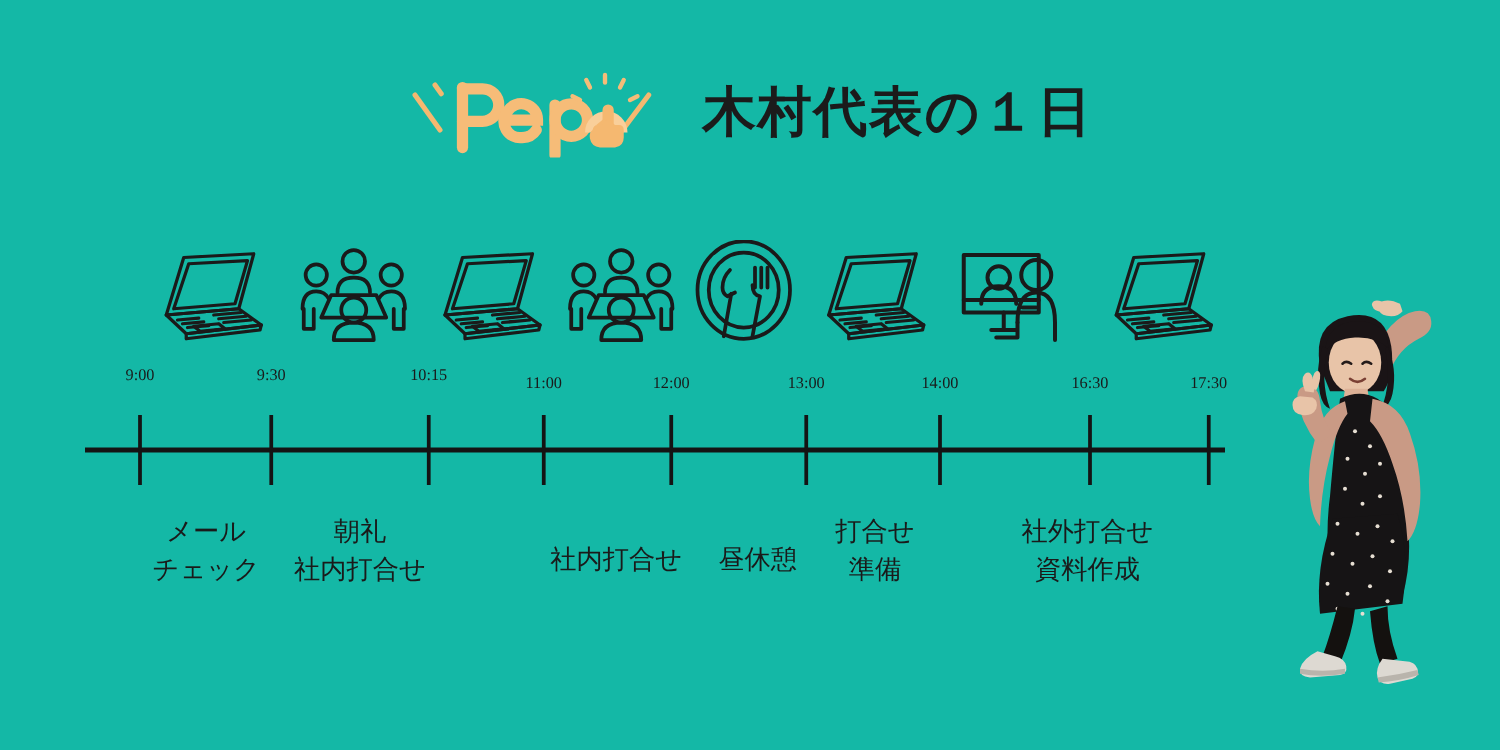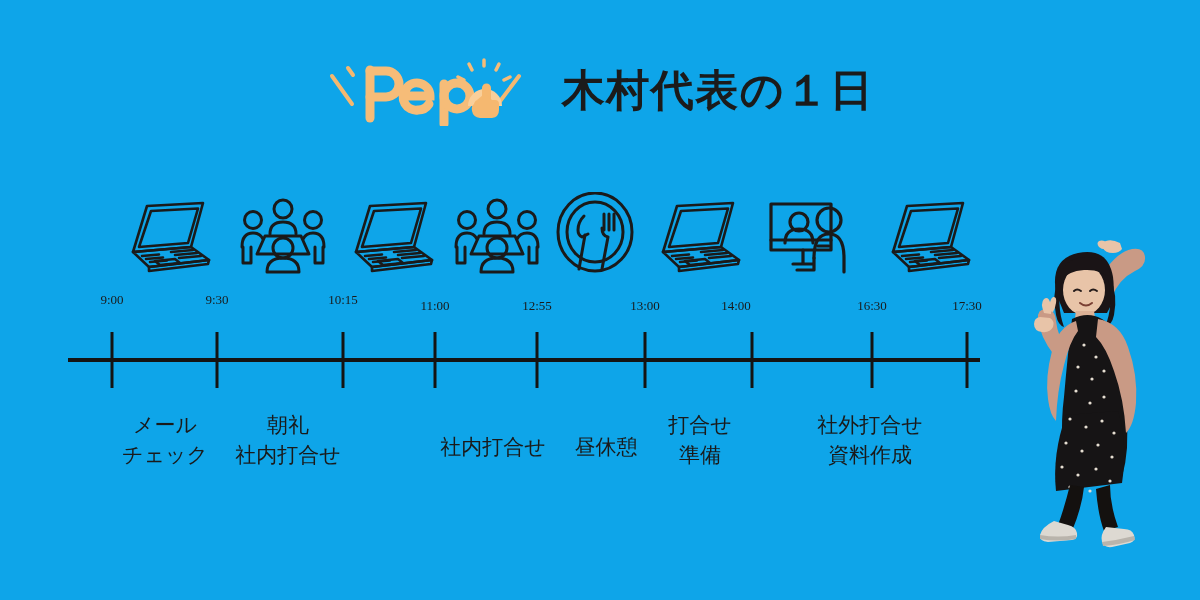--- a/index.html
+++ b/index.html
@@ -13,21 +13,21 @@
     overflow: hidden;
     background: #fcedc4;
     font-family: "Liberation Sans", "DejaVu Sans", sans-serif;
     color: #1a1a1a;
     position: relative;
   }
   #infographic {
     position: relative;
     width: 1200px;
     height: 600px;
-    background: #0ea5e9;
+    background: #14b8a6;
   }
 
   
   .header {
     position: absolute;
     left: 0;
     top: 48px;
     width: 1200px;
     height: 84px;
     display: flex;
@@ -288,23 +288,23 @@
           <path d="M36 63 L56 61 L61 65 L41 67 Z"></path>
         </svg>
       </div>
     </div>
 
     <div class="time-row">
       <div class="tl-time" style="left:112px">9:00</div>
       <div class="tl-time" style="left:217px">9:30</div>
       <div class="tl-time" style="left:343px">10:15</div>
       <div class="tl-time" style="left:435px;top:118px">11:00</div>
-      <div class="tl-time" style="left:537px;top:118px">12:55</div>
+      <div class="tl-time" style="left:537px;top:118px">12:00</div>
       <div class="tl-time" style="left:645px;top:118px">13:00</div>
-      <div class="tl-time" style="left:736px;top:118px">14:00</div>
+      <div class="tl-time" style="left:752px;top:118px">14:00</div>
       <div class="tl-time" style="left:872px;top:118px">16:30</div>
       <div class="tl-time" style="left:967px;top:118px">17:30</div>
     </div>
 
     <div class="axis"></div>
     <div class="tick" style="left:112px"></div>
     <div class="tick" style="left:217px"></div>
     <div class="tick" style="left:343px"></div>
     <div class="tick" style="left:435px"></div>
     <div class="tick" style="left:537px"></div>

